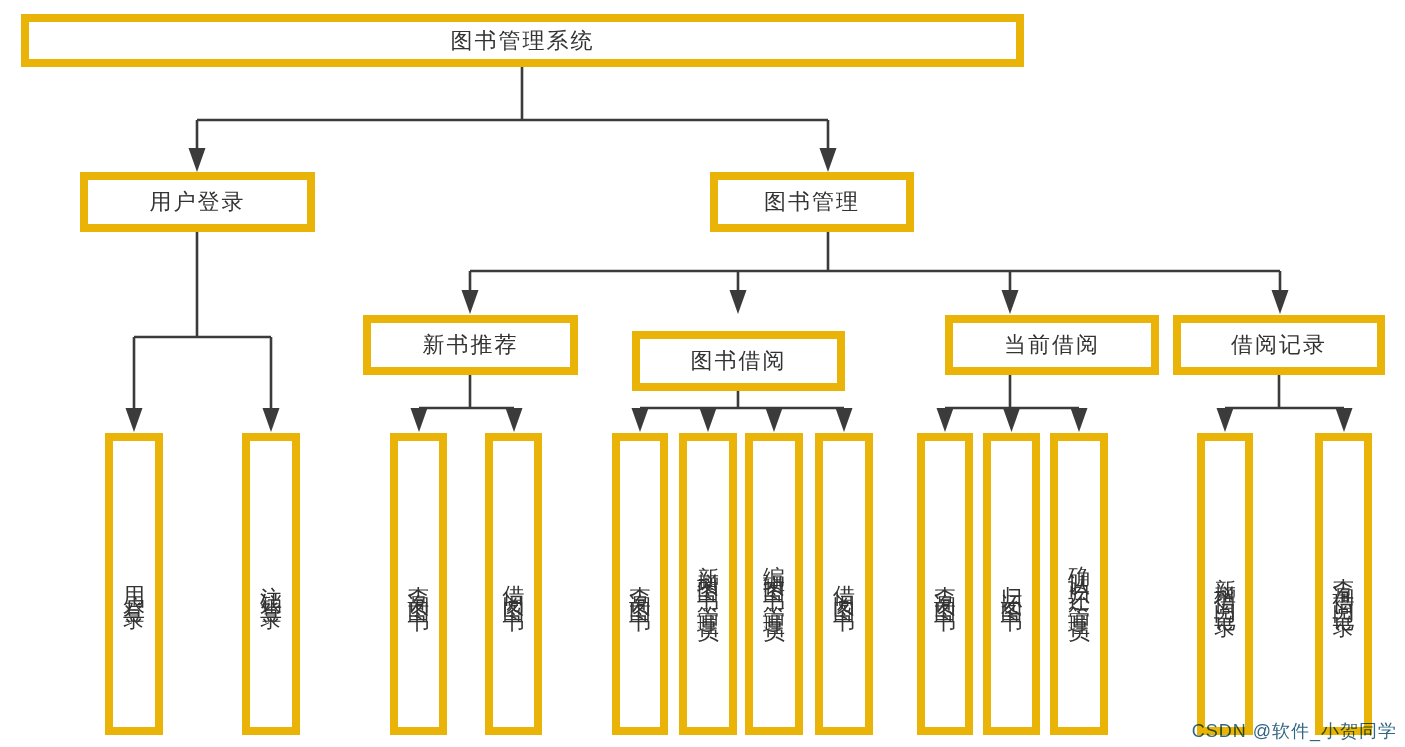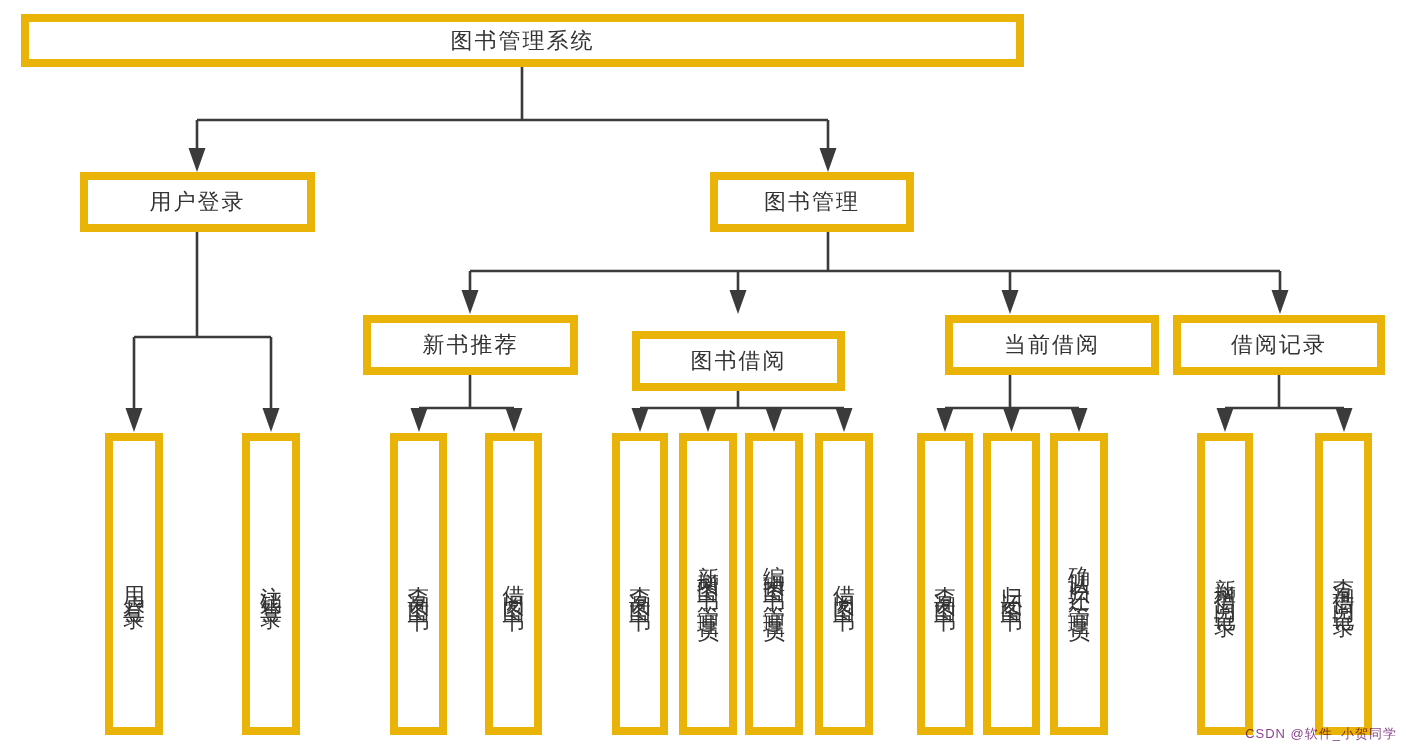--- a/index.html
+++ b/index.html
@@ -44,23 +44,23 @@
     text-orientation: mixed;
     font-size: 22px;
     letter-spacing: 8px;
     line-height: 1.1;
   }
   .watermark {
     position: absolute;
     right: 8px;
     bottom: 4px;
     z-index: 5;
-    font-size: 13px;
+    font-size: 18px;
     letter-spacing: 1px;
-    color: #701a75;
+    color: #0c4a6e;
     opacity: 0.85;
     mix-blend-mode: multiply;
     white-space: nowrap;
   }
 </style>
 </head>
 <body>
 
 <div class="canvas">
 

